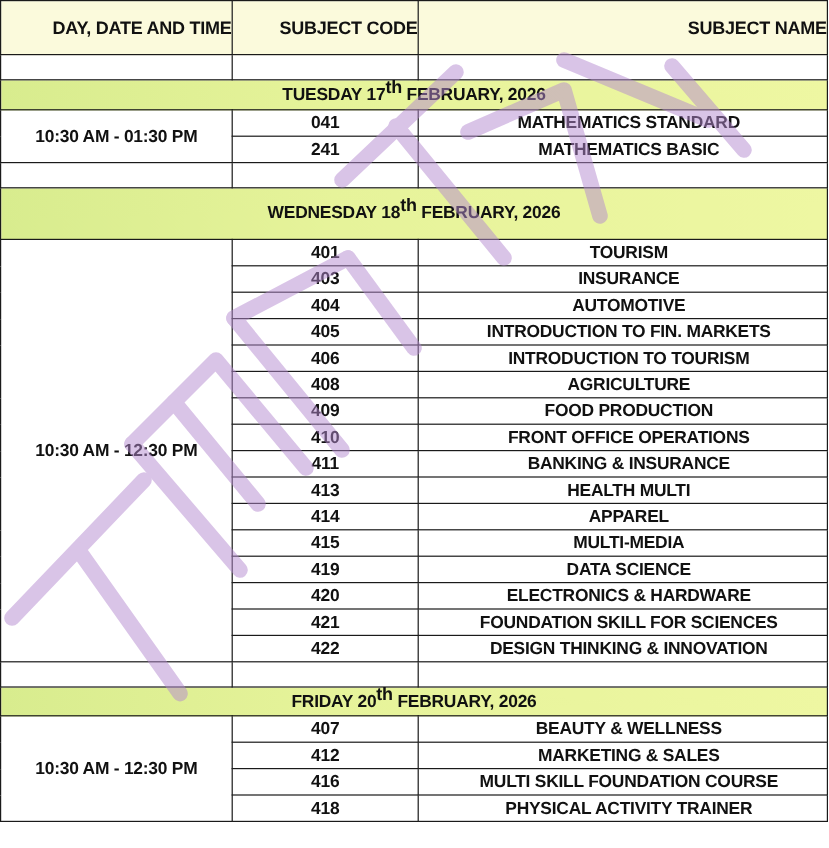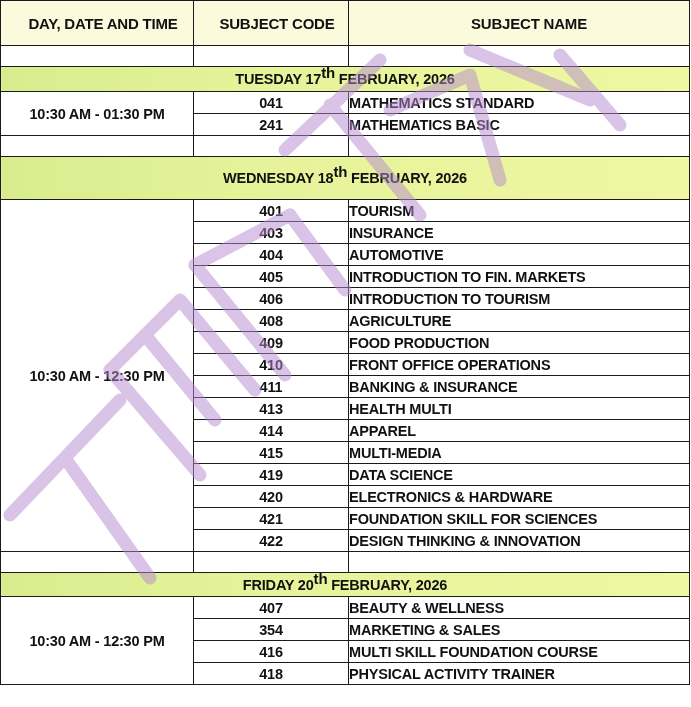--- a/index.html
+++ b/index.html
@@ -1,31 +1,31 @@
 <!DOCTYPE html>
 <html><head>
 <meta charset="utf-8">
 <style>
   html, body { margin: 0; padding: 0; background: #ffffff; }
   body { width: 691px; height: 707px; overflow: hidden; position: relative; font-family: "Liberation Sans", sans-serif; }
   .sheet { position: absolute; left: 0; top: 0; width: 689px; height: 707px; }
   table { border-collapse: collapse; width: 689px; table-layout: fixed; position: relative; z-index: 1; }
   td, th { border: 1.5px solid #1a1a1a; padding: 0; font-weight: bold; color: #111; font-size: 14.5px; letter-spacing: -0.2px; }
-  th { background: #fbfadc; height: 44px; text-align: center; padding-left: 12px; font-size: 15px; }
+  th { background: #fbfadc; height: 44px; text-align: right; padding-left: 12px; font-size: 15px; }
   th.c-code { padding-left: 12px; }
   th.c-name { padding-left: 20px; }
   .blank td { height: 20px; }
   .band td { background: linear-gradient(90deg, #d8ec8e 0%, #e6f39a 40%, #eef7a2 100%); text-align: center; font-size: 14.5px; }
   .band.b1 td { height: 24px; }
   .band.b2 td { height: 42px; }
   .band.b3 td { height: 23px; }
   .row td { height: 21px; }
   td.time { text-align: center; vertical-align: middle; }
   td.code { text-align: center; }
-  td.name { text-align: left; padding-left: 0; }
+  td.name { text-align: center; padding-left: 10px; }
   sup { font-size: 15px; vertical-align: super; line-height: 0; }
   .wm { position: absolute; left: 0; top: 0; width: 691px; height: 707px; z-index: 2; pointer-events: none; }
 </style>
 </head>
 <body>
 
 <div class="sheet">
   <table>
     <colgroup>
       <col style="width:193px">
@@ -137,21 +137,21 @@
         </tr>
         <tr class="band b3">
           <td colspan="3"><span>FRIDAY 20</span><sup>th</sup><span> FEBRUARY, 2026</span></td>
         </tr>
         <tr class="row">
           <td class="time" rowspan="4">10:30 AM - 12:30 PM</td>
           <td class="code">407</td>
           <td class="name">BEAUTY &amp; WELLNESS</td>
         </tr>
         <tr class="row">
-          <td class="code">354</td>
+          <td class="code">412</td>
           <td class="name">MARKETING &amp; SALES</td>
         </tr>
         <tr class="row">
           <td class="code">416</td>
           <td class="name">MULTI SKILL FOUNDATION COURSE</td>
         </tr>
         <tr class="row">
           <td class="code">418</td>
           <td class="name">PHYSICAL ACTIVITY TRAINER</td>
         </tr>

